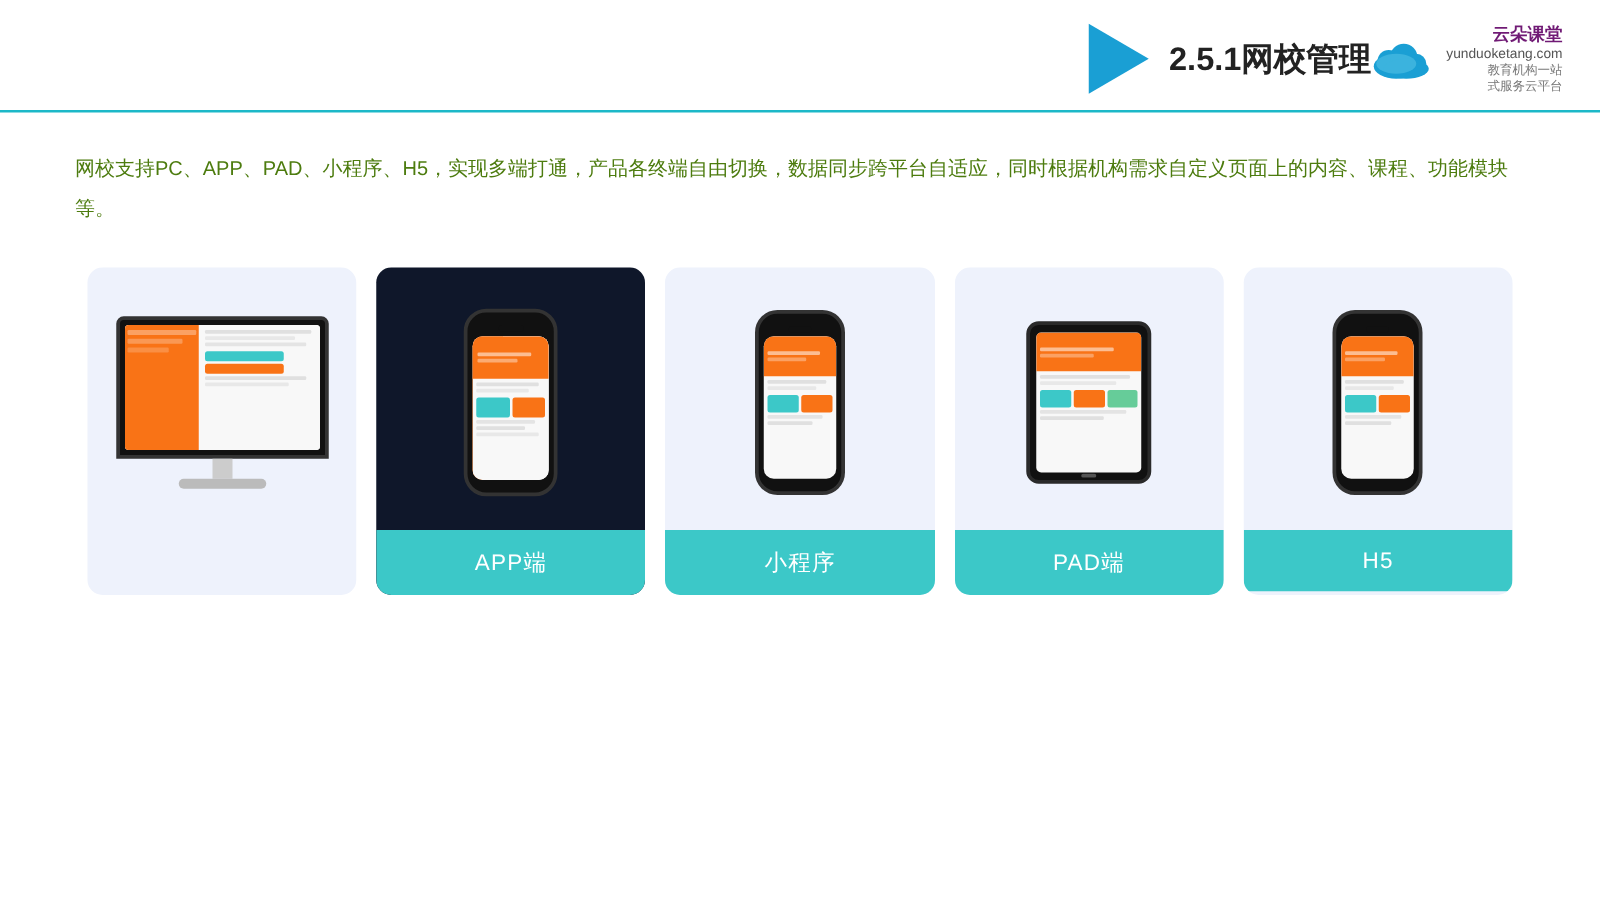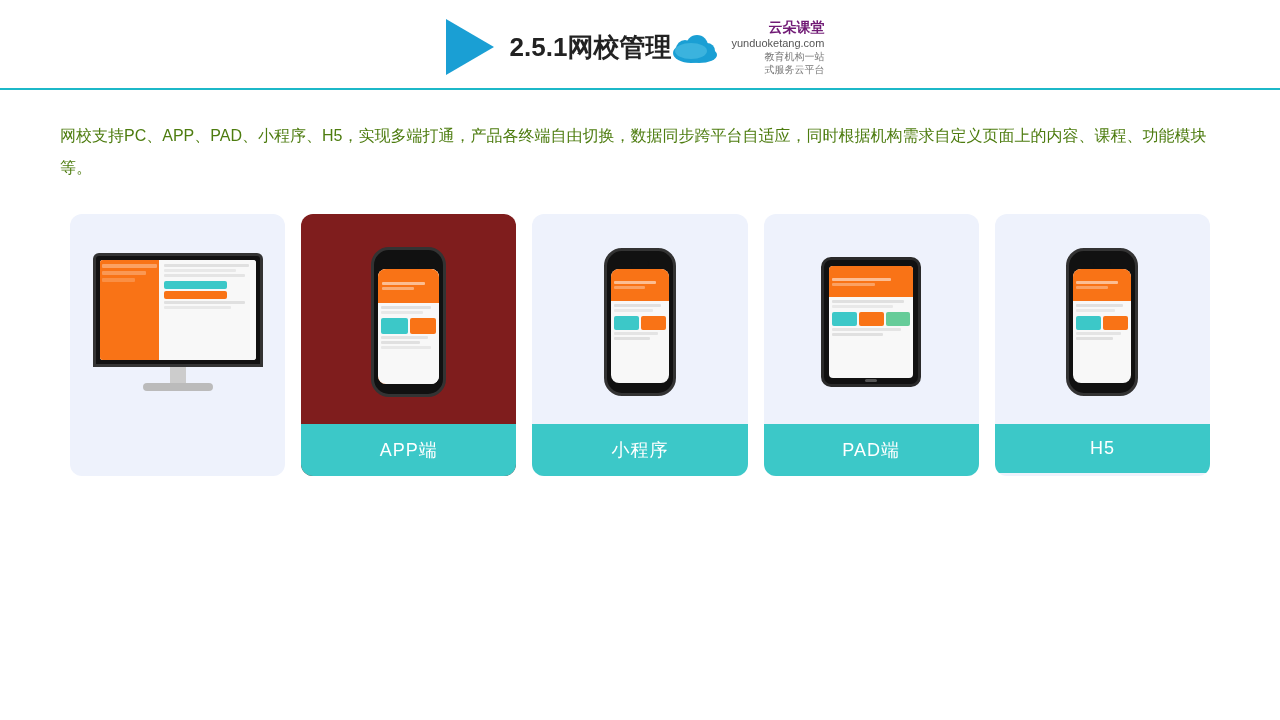--- a/index.html
+++ b/index.html
@@ -9,21 +9,21 @@
       background: #ffffff;
       font-family: 'Microsoft YaHei', '微软雅黑', sans-serif;
       overflow: hidden;
       position: relative;
     }
 
     
     .header {
       display: flex;
       align-items: center;
-      justify-content: center;
+      justify-content: flex-end;
       padding: 18px 30px 12px 20px;
       border-bottom: 2px solid #1cb8c8;
     }
     .header-left {
       display: flex;
       align-items: center;
       gap: 16px;
     }
     .logo-triangle {
       width: 0;
@@ -226,21 +226,21 @@
                 </div>
               </div>
             </div>
           </div>
           <div class="monitor-neck"></div>
           <div class="monitor-base"></div>
         </div>
       </div>
     </div>
 
-    <div class="card" style="background:#7f1d1d;">
+    <div class="card" style="background:#0f172a;">
       <div class="card-image-area">
         <div class="phone-device" style="width:75px;height:150px;background:#111;border-radius:18px;padding:10px 4px;border:3px solid #333;">
           <div class="phone-notch"></div>
           <div class="phone-screen" style="border-radius:8px;overflow:hidden;height:calc(100% - 9px);">
             <div style="width:100%;height:100%;background:#f8f8f8;position:relative;">
               <div style="width:100%;height:30%;background:#f97316;display:flex;flex-direction:column;justify-content:center;padding:3px 4px;gap:2px;">
                 <div style="height:3px;background:#fff8;border-radius:1px;width:80%;"></div>
                 <div style="height:3px;background:#fff6;border-radius:1px;width:60%;"></div>
               </div>
               <div style="padding:3px 3px;display:flex;flex-direction:column;gap:2px;">

